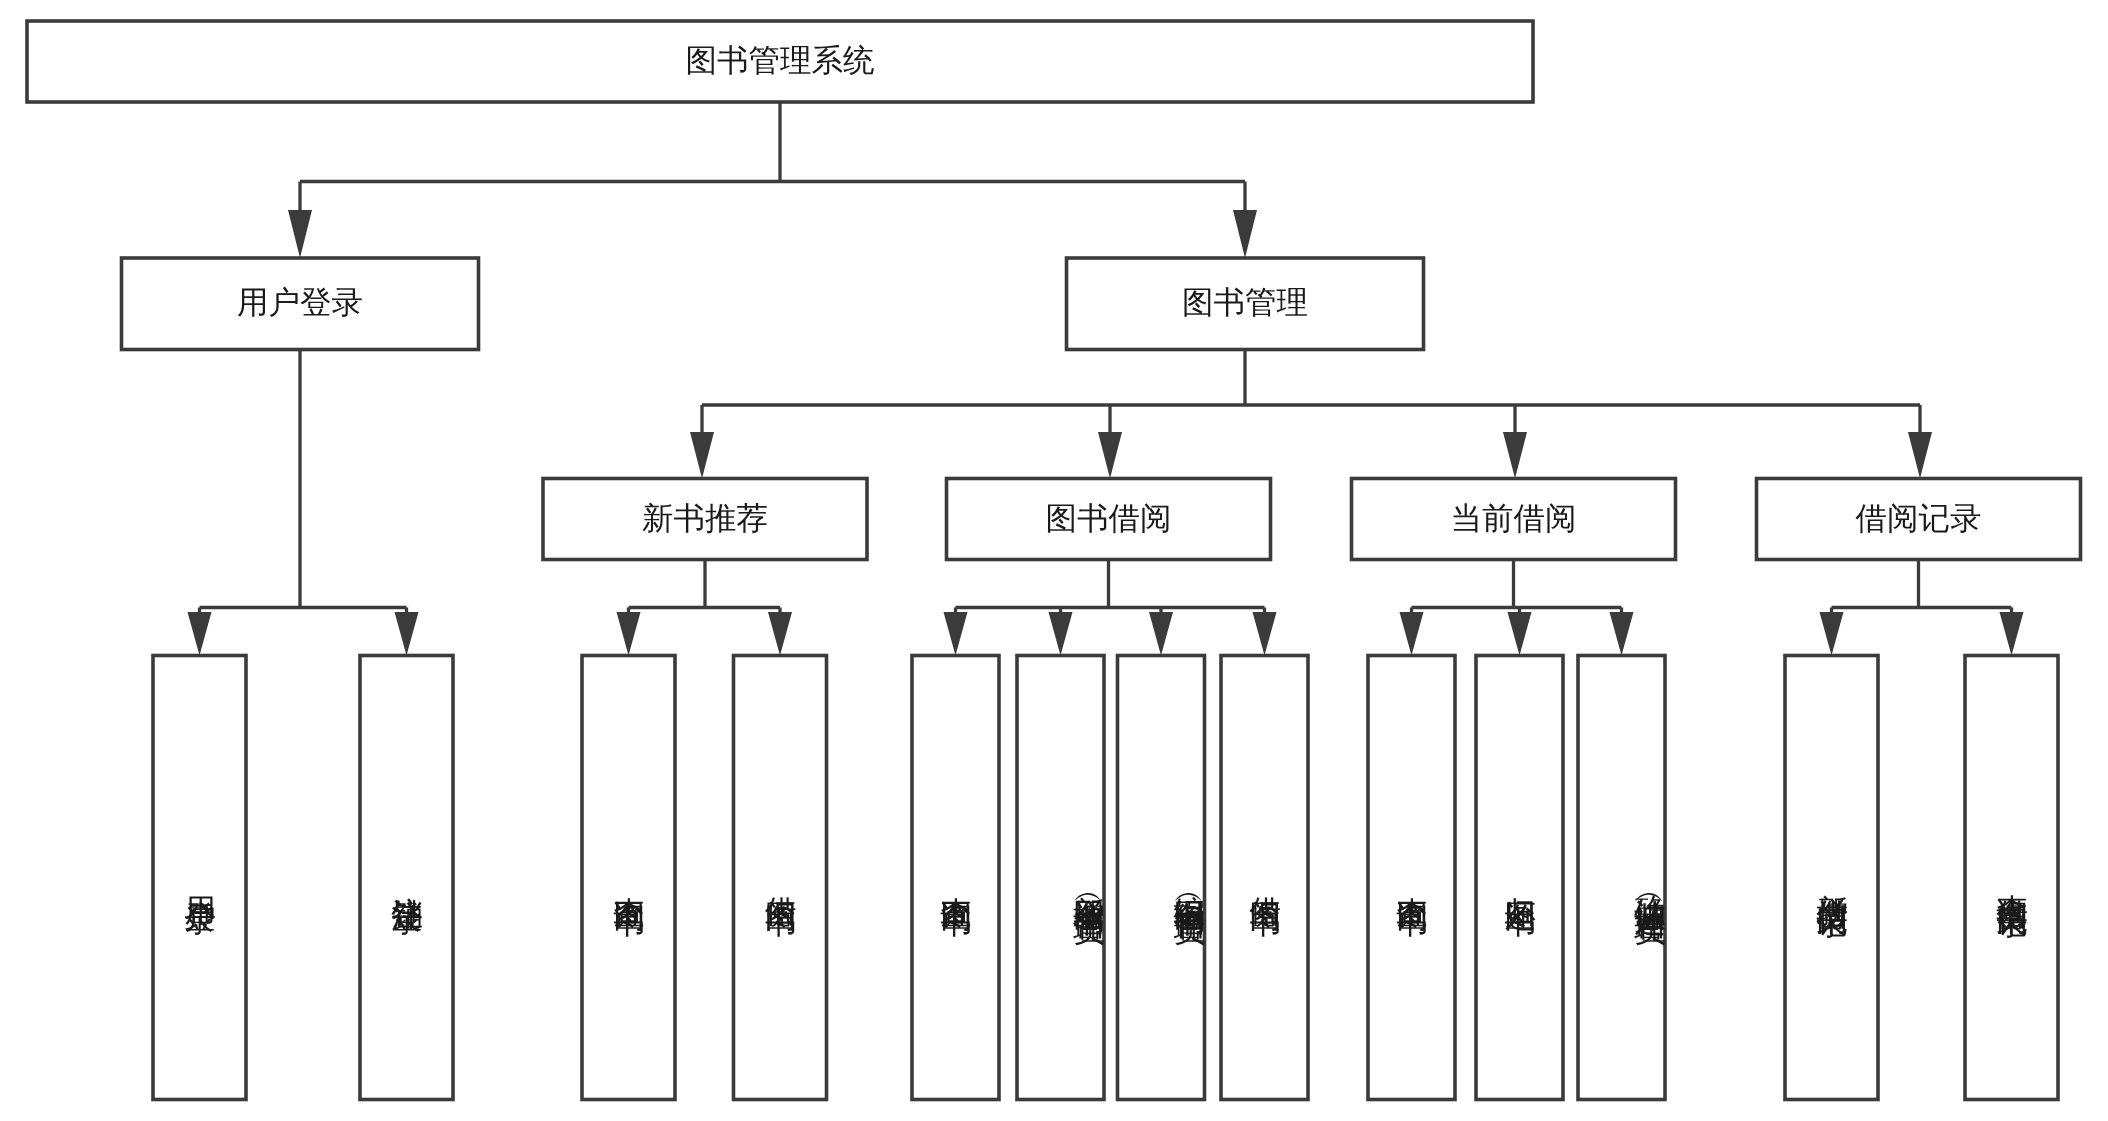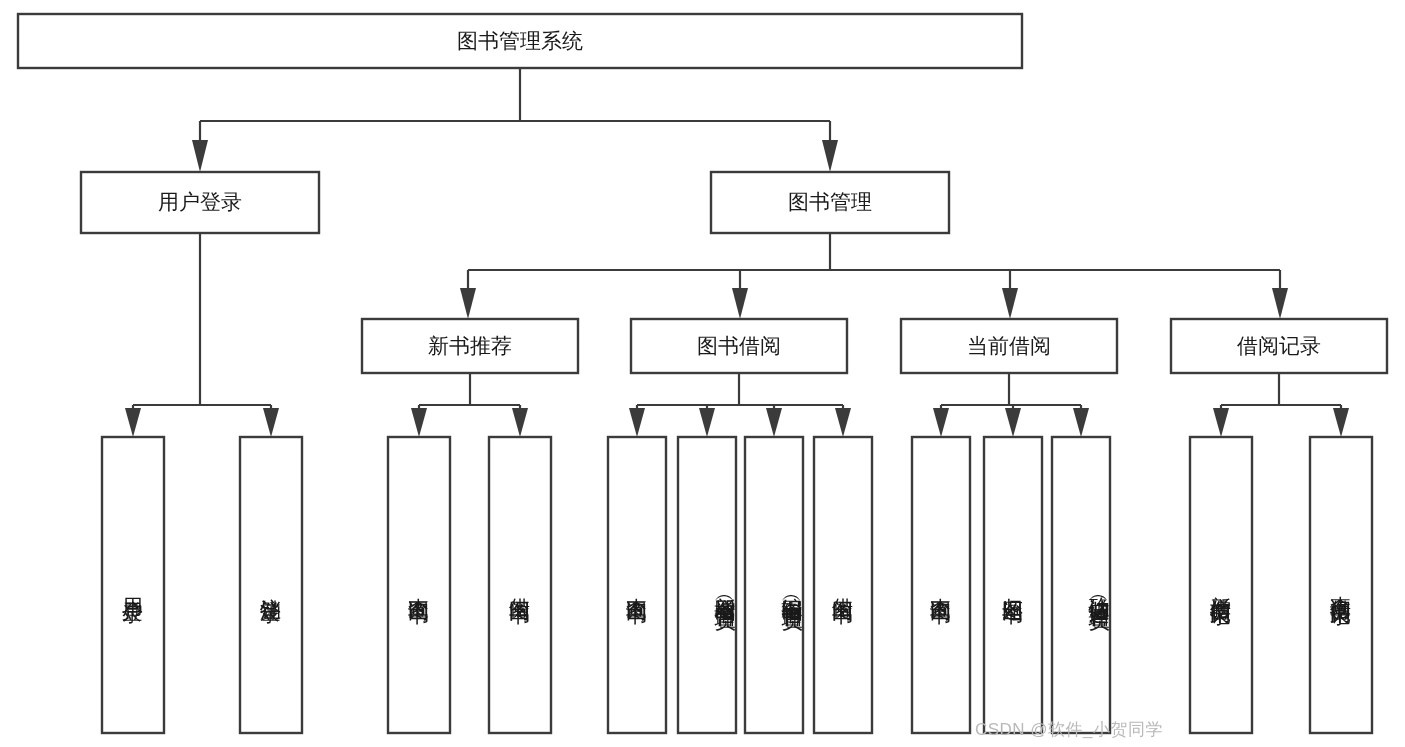--- a/index.html
+++ b/index.html
@@ -190,14 +190,13 @@
   <div class="node-label-v" style="left:608px; top:437px; width:58px; height:296px;">查询图书</div>
   <div class="node-label-v" style="left:678px; top:437px; width:58px; height:296px; align-items:flex-start; padding-top:8px;">新增图书（管理员）</div>
   <div class="node-label-v" style="left:745px; top:437px; width:58px; height:296px; align-items:flex-start; padding-top:8px;">编辑图书（管理员）</div>
   <div class="node-label-v" style="left:814px; top:437px; width:58px; height:296px;">借阅图书</div>
   <div class="node-label-v" style="left:912px; top:437px; width:58px; height:296px;">查询图书</div>
   <div class="node-label-v" style="left:984px; top:437px; width:58px; height:296px;">归还图书</div>
   <div class="node-label-v" style="left:1052px; top:437px; width:58px; height:296px; align-items:flex-start; padding-top:8px;">确认归还（管理员）</div>
   <div class="node-label-v" style="left:1190px; top:437px; width:62px; height:296px;">新增借阅记录</div>
   <div class="node-label-v" style="left:1310px; top:437px; width:62px; height:296px;">查询借阅记录</div>
 
-  <div class="watermark">CSDN @软件_小贺同学</div>
 </div>
 
 </body></html>

